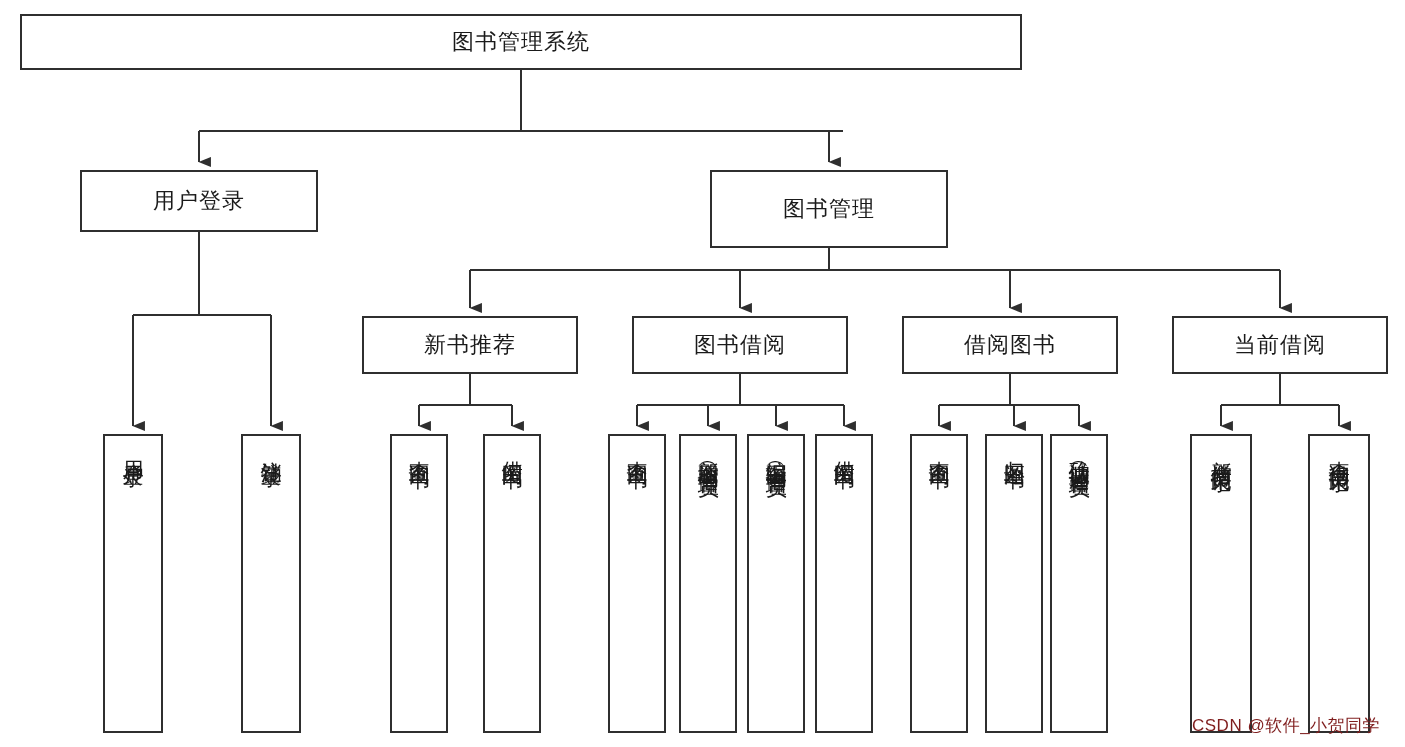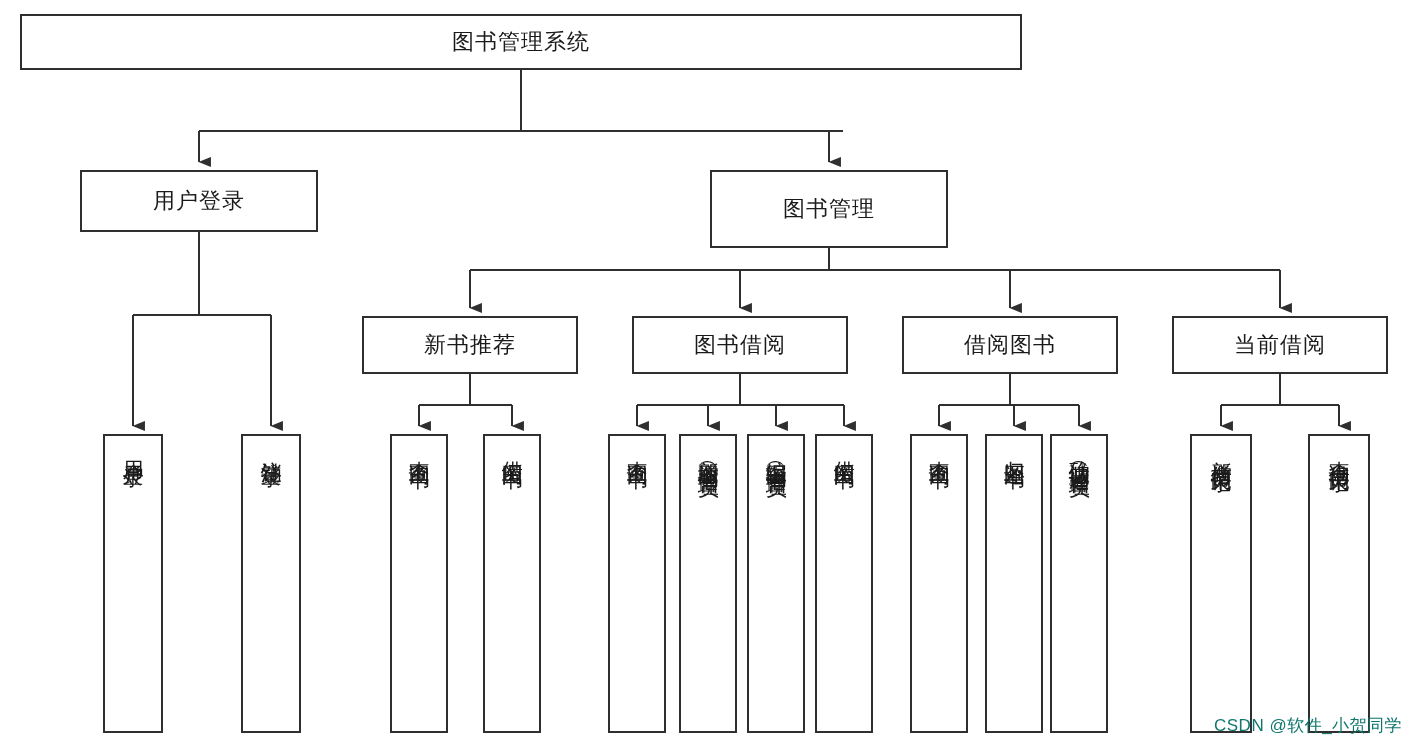--- a/index.html
+++ b/index.html
@@ -47,24 +47,23 @@
     writing-mode: vertical-rl;
     text-orientation: upright;
     font-size: 21px;
     line-height: 1.08;
     letter-spacing: 2.5px;
     white-space: nowrap;
   }
   .watermark {
     position: absolute;
     font-size: 17px;
-    color: #0f766e;
+    color: #7f1d1d;
     white-space: nowrap;
     letter-spacing: 0.5px;
-    padding-left: 22px;
   }
 </style>
 </head>
 <body>
 
 <div id="canvas">
 
   <svg id="wires" viewBox="0 0 1405 747" xmlns="http://www.w3.org/2000/svg">
     <defs>
       <marker id="ah" viewBox="0 0 12 14" refX="6" refY="13" markerWidth="11" markerHeight="13" orient="auto" markerUnits="userSpaceOnUse">

